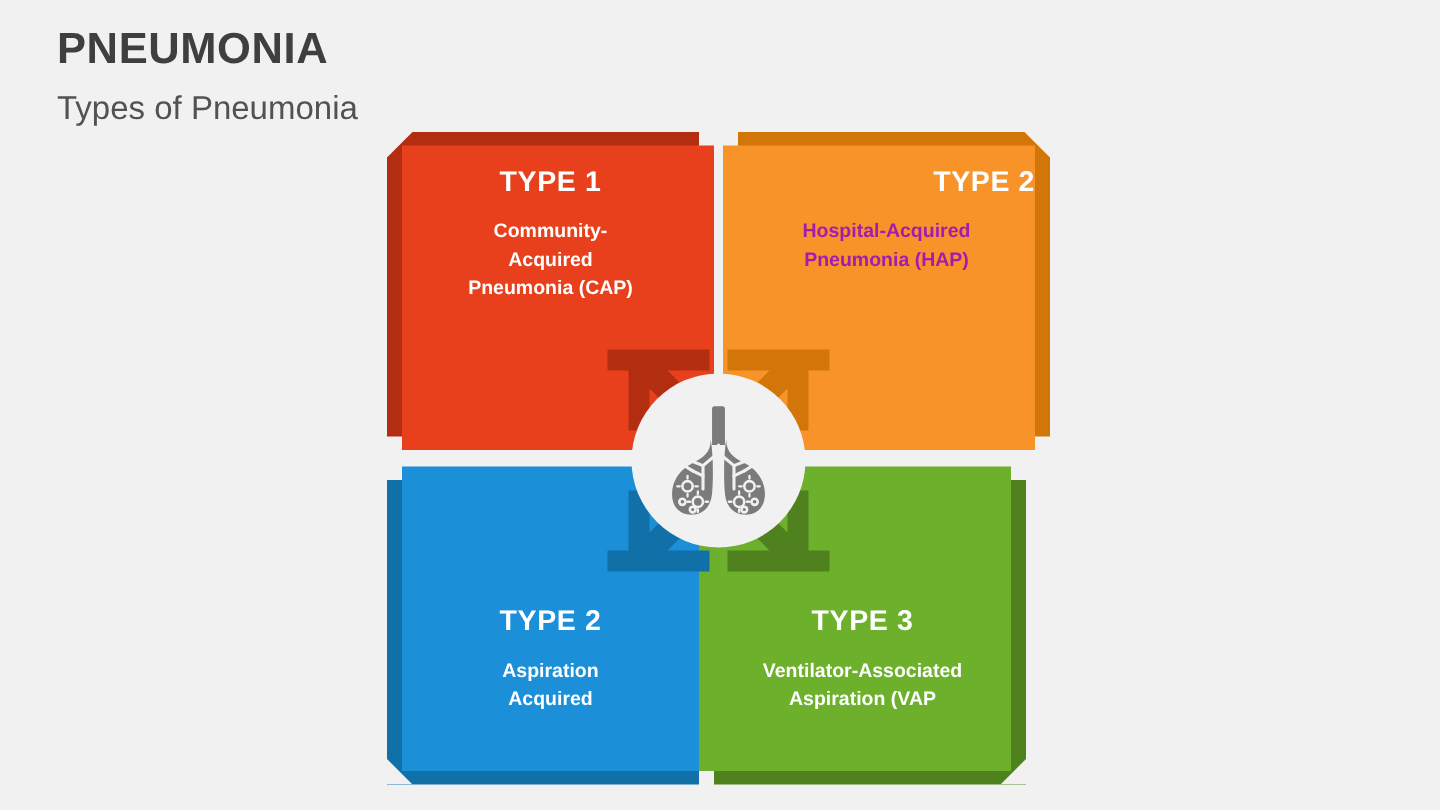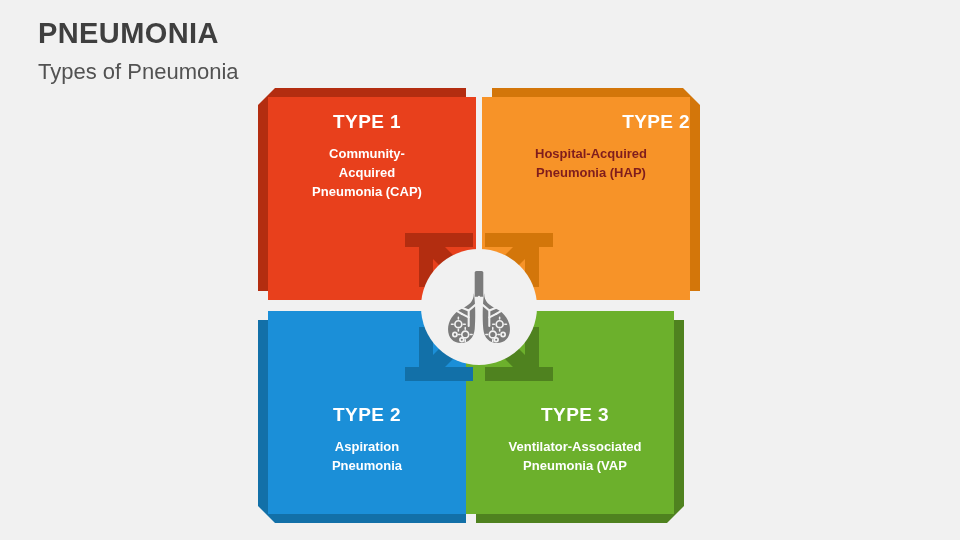--- a/index.html
+++ b/index.html
@@ -211,46 +211,46 @@
     </div>
   </div>
 
   <div class="quad tr">
     <div class="plate-shadow" style="background: rgb(211, 118, 10);">
       <div class="notch" style="background: rgb(241, 241, 241);"></div>
     </div>
     <div class="plate-face" style="background: rgb(247, 147, 40);"></div>
     <div class="plate-text">
       <div class="type-heading" style="color: rgb(255, 255, 255); text-align: right;">TYPE 2</div>
-      <div class="type-desc" style="color: #7f1d1d;">Hospital-Acquired
+      <div class="type-desc" style="color: #a21caf;">Hospital-Acquired
 Pneumonia (HAP)</div>
     </div>
   </div>
 
   <div class="quad bl">
     <div class="plate-shadow" style="background: rgb(18, 112, 168);">
       <div class="notch" style="background: rgb(241, 241, 241);"></div>
     </div>
     <div class="plate-face" style="background: rgb(27, 143, 216);"></div>
     <div class="plate-text">
       <div class="type-heading" style="color: rgb(255, 255, 255);">TYPE 2</div>
       <div class="type-desc" style="color: rgb(255, 255, 255);">Aspiration
-Pneumonia</div>
+Acquired</div>
     </div>
   </div>
 
   <div class="quad br">
     <div class="plate-shadow" style="background: rgb(79, 130, 31);">
       <div class="notch" style="background: rgb(241, 241, 241);"></div>
     </div>
     <div class="plate-face" style="background: rgb(108, 176, 44);"></div>
     <div class="plate-text">
       <div class="type-heading" style="color: rgb(255, 255, 255);">TYPE 3</div>
       <div class="type-desc" style="color: rgb(255, 255, 255);">Ventilator-Associated
-Pneumonia (VAP</div>
+Aspiration (VAP</div>
     </div>
   </div>
 
   <div class="hub">
 
     <div class="hub-arrow a-tl">
       <svg viewBox="0 0 80 80">
         <path d="M6 6 L74 6 L74 20 L46 20 L74 48 L62 60 L34 32 L34 60 L20 60 L20 20 L6 20 Z" fill="#b32d10"></path>
       </svg>
     </div>

